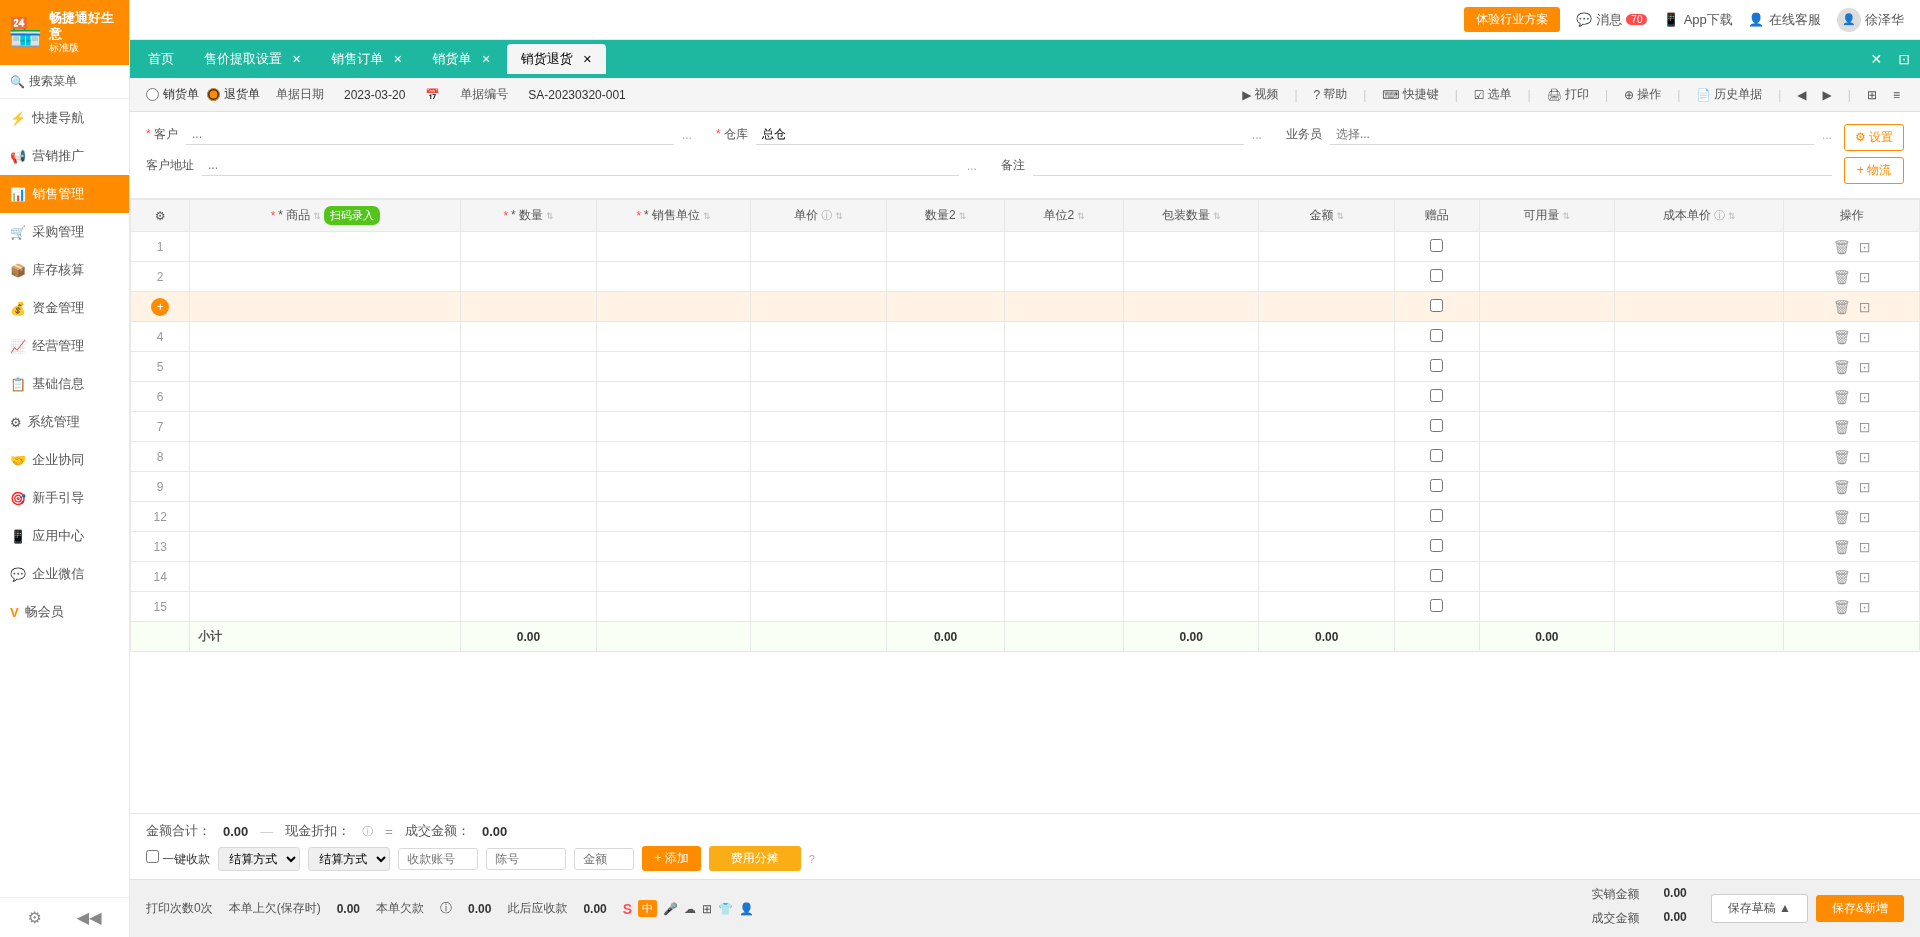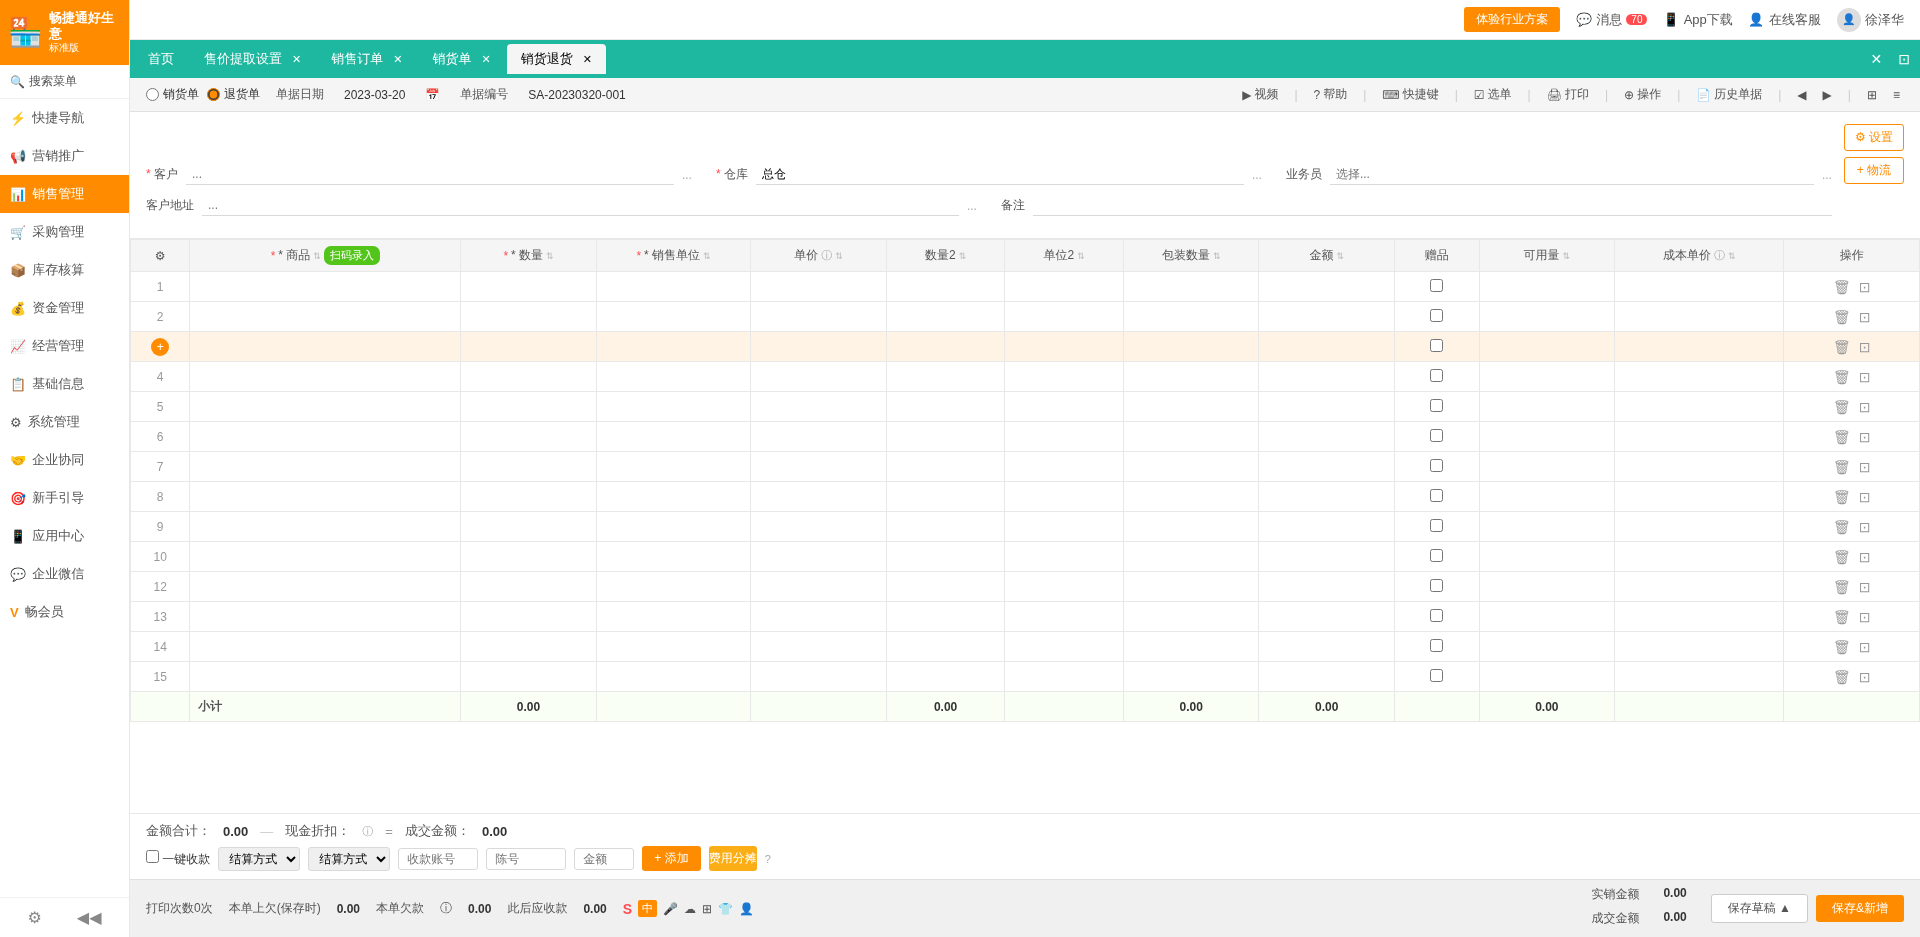--- a/index.html
+++ b/index.html
@@ -74,41 +74,41 @@
     .icon-btn { cursor: pointer; color: #999; font-size: 14px; padding: 2px; }
 
     
     .bottom-area { background: #fff; border-top: 1px solid #e8e8e8; padding: 8px 16px; }
     .amount-row { display: flex; align-items: center; gap: 12px; font-size: 13px; }
     .amount-label { color: #555; }
     .amount-value { color: #333; font-weight: bold; }
     .amount-sep { color: #ccc; }
     .payment-row { display: flex; align-items: center; gap: 8px; margin-top: 6px; }
     .payment-input { border: 1px solid #d9d9d9; padding: 3px 8px; border-radius: 3px; font-size: 12px; width: 80px; }
-    .btn-yellow { background: #faad14; color: #fff; padding: 4px 0; border-radius: 3px; cursor: pointer; font-size: 12px; border: none; }
+    .btn-yellow { background: #faad14; color: #fff; padding: 4px 22px; border-radius: 3px; cursor: pointer; font-size: 12px; border: none; }
 
     
     .footer-bar { background: #f0f0f0; border-top: 1px solid #e0e0e0; padding: 6px 16px; display: flex; align-items: center; justify-content: space-between; }
     .footer-info { display: flex; align-items: center; gap: 16px; font-size: 12px; color: #555; }
     .footer-actions { display: flex; align-items: center; gap: 8px; }
     .btn-save { background: #fff; border: 1px solid #ccc; padding: 5px 16px; border-radius: 3px; cursor: pointer; font-size: 12px; color: #555; }
     .btn-save-new { background: #ff8c00; color: #fff; padding: 5px 16px; border-radius: 3px; cursor: pointer; font-size: 12px; border: none; }
     .summary-row { display: flex; justify-content: space-between; gap: 24px; margin-bottom: 4px; }
     .summary-label { color: #555; }
     .summary-value { font-weight: bold; color: #333; }
 
     
     .tab-bar-end { margin-left: auto; display: flex; align-items: center; gap: 4px; }
     .win-btn { color: #fff; cursor: pointer; font-size: 14px; padding: 2px 6px; }
 
     
     .info-icon { color: #aaa; cursor: pointer; font-size: 11px; }
 
     .form-top-row { display: flex; align-items: flex-start; justify-content: space-between; }
-    .form-main { flex: 1; margin-top: 40px; }
+    .form-main { flex: 1; }
     .form-side { display: flex; flex-direction: column; gap: 6px; margin-left: 12px; }
 
     
     .th-inner { display: flex; align-items: center; justify-content: center; gap: 3px; }
     .sort-icon { color: #bbb; font-size: 9px; cursor: pointer; }
 
     
     tr.highlight-row td { background: #fff3e6 !important; }
 
     select { border: 1px solid #d9d9d9; padding: 3px 6px; border-radius: 3px; font-size: 12px; outline: none; }
@@ -611,40 +611,20 @@
               <td></td>
               <td></td>
               <td>
                 <div class="table-action">
                   <span class="icon-btn">🗑</span>
                   <span class="icon-btn">⊡</span>
                 </div>
               </td>
             </tr>
             <tr>
-              <td class="row-num">10</td>
-              <td></td>
-              <td></td>
-              <td></td>
-              <td></td>
-              <td></td>
-              <td></td>
-              <td></td>
-              <td></td>
-              <td class="checkbox-cell"><input type="checkbox" style=""></td>
-              <td></td>
-              <td></td>
-              <td>
-                <div class="table-action">
-                  <span class="icon-btn">🗑</span>
-                  <span class="icon-btn">⊡</span>
-                </div>
-              </td>
-            </tr>
-            <tr>
               <td class="row-num">12</td>
               <td></td>
               <td></td>
               <td></td>
               <td></td>
               <td></td>
               <td></td>
               <td></td>
               <td></td>
               <td class="checkbox-cell"><input type="checkbox" style=""></td>

